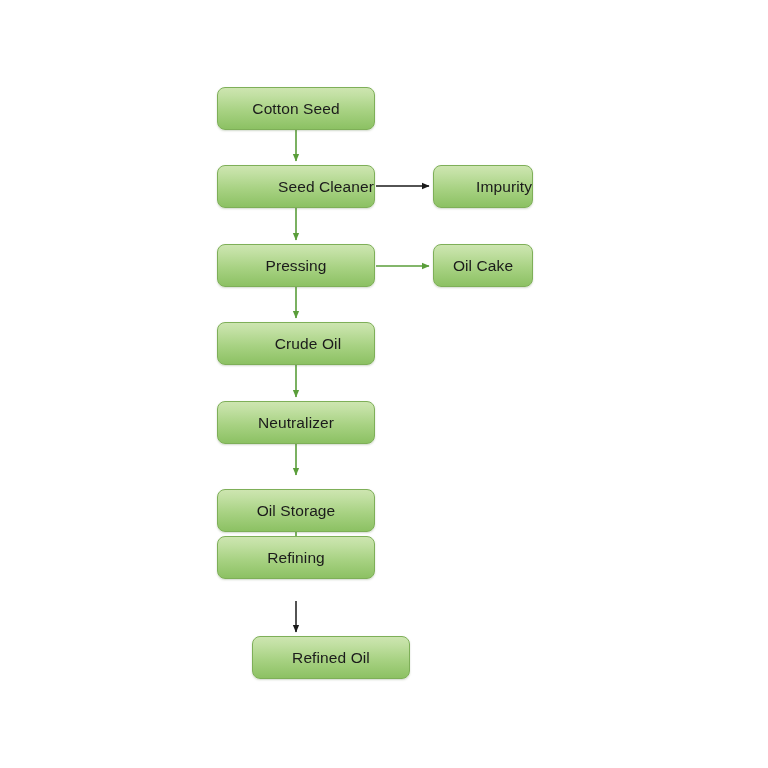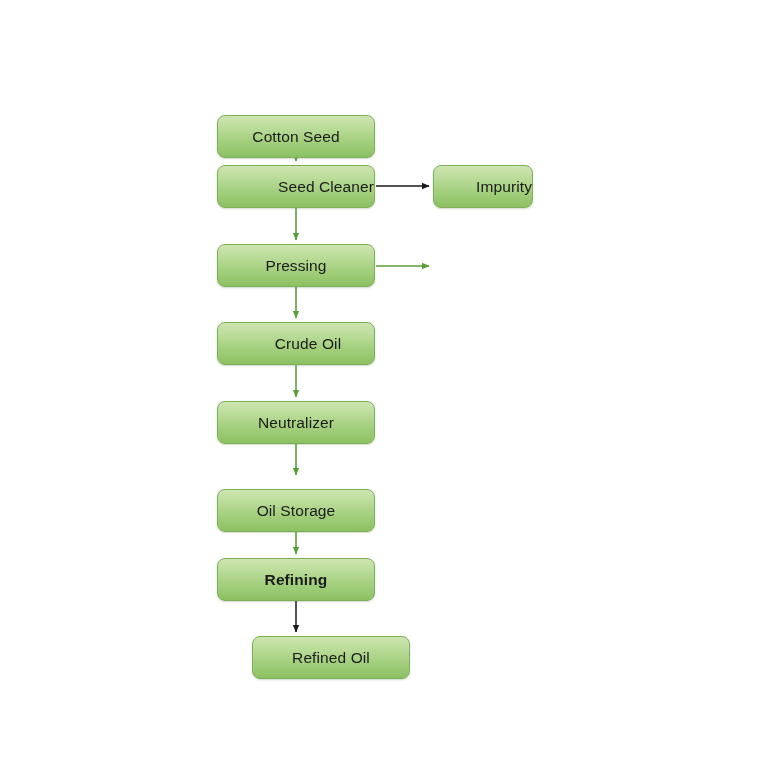--- a/index.html
+++ b/index.html
@@ -55,27 +55,27 @@
     left: 217px;
     width: 158px;
     height: 43px;
   }
   
   .col-side {
     left: 433px;
     width: 100px;
     height: 43px;
   }
-  .r0 { top: 87px; margin-top: 28px; }
+  .r0 { top: 87px; }
   .r1 { top: 165px; justify-content: flex-end; }
   .r2 { top: 244px; }
   .r3 { top: 322px; padding-left: 24px; }
   .r4 { top: 401px; }
   .r5 { top: 489px; text-align: center; }
-  .r6 { top: 558px; font-weight: bold; }
+  .r6 { top: 536px; }
   .r7 { top: 636px; margin-left: 35px; }
 </style>
 </head>
 <body>
 
 <div id="canvas">
 
   <svg id="edge-layer" viewBox="0 0 768 768" width="768" height="768" xmlns="http://www.w3.org/2000/svg">
     <defs>
       <marker id="arrow-green" markerWidth="9" markerHeight="9" refX="7.4" refY="3.6" orient="auto" markerUnits="userSpaceOnUse">
@@ -134,14 +134,17 @@
   </div>
 
   <div class="node col-main r7">
     <span class="node-label">Refined Oil</span>
   </div>
 
   <div class="node col-side r1">
     <span class="node-label">Impurity</span>
   </div>
 
+  <div class="node col-side r2">
+    <span class="node-label">Oil Cake</span>
+  </div>
 
 </div>
 
 </body></html>

